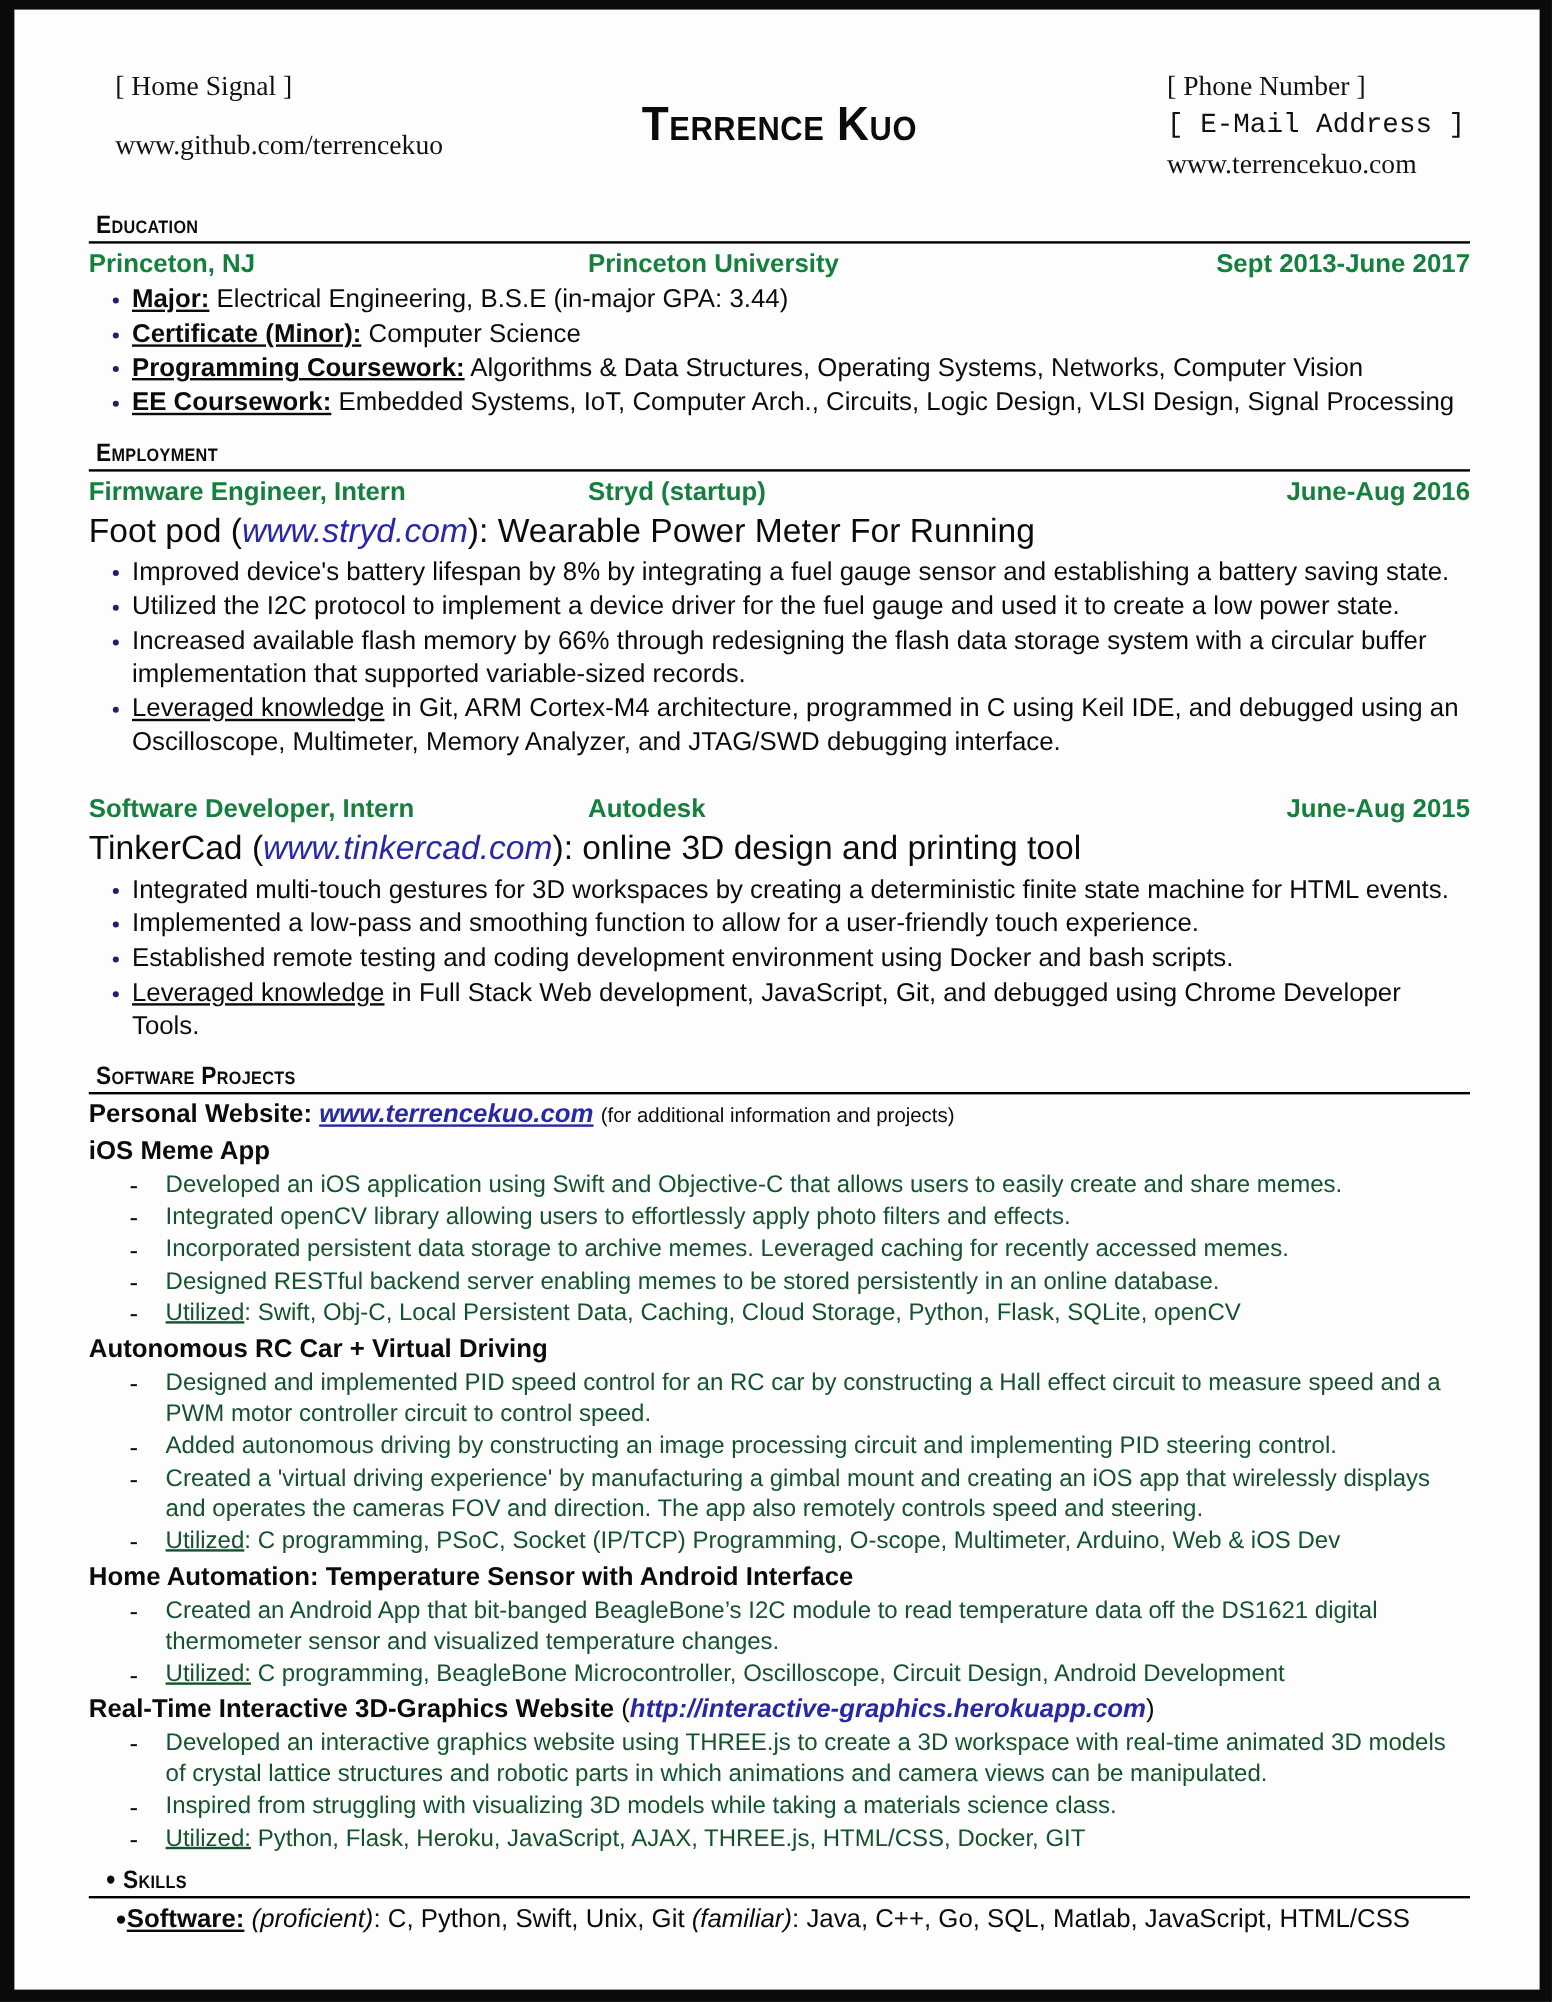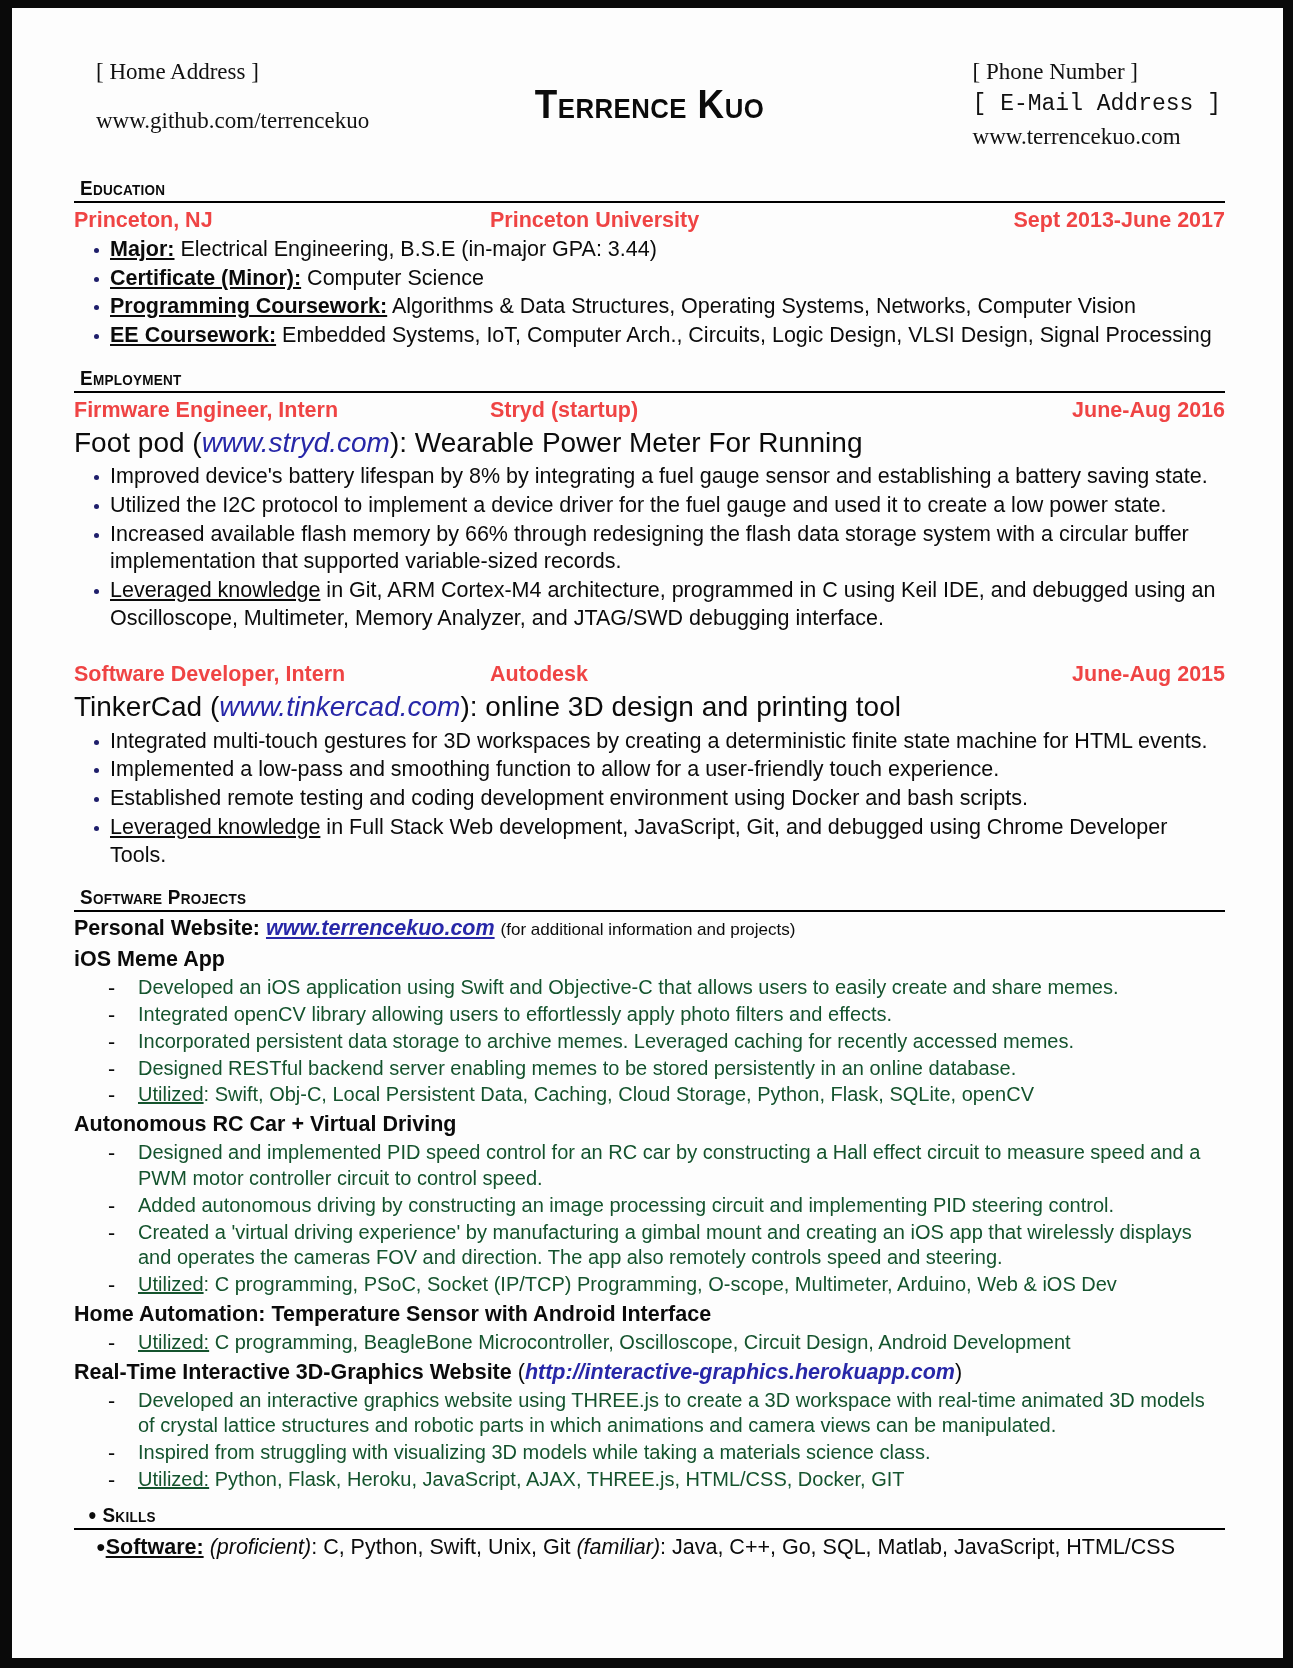--- a/index.html
+++ b/index.html
@@ -90,21 +90,21 @@
     border: none;
     border-top: 2.6px solid #000;
     margin: 1px 0 2px 0;
   }
 
   
   .row3 {
     display: flex;
     font-weight: bold;
     font-size: 21.5px;
-    color: #ef4444;
+    color: #15803d;
     margin-top: 4px;
     line-height: 1.25;
   }
   .row3 .c-left  { flex: 0 0 416px; text-align: left; }
   .row3 .c-mid   { flex: 1 1 auto;  text-align: left; }
   .row3 .c-right { flex: 0 0 300px; text-align: right; }
 
   .sub-line {
     font-size: 28px;
     color: #0b0b0b;
@@ -207,21 +207,21 @@
   .dot-glyph { font-size: 16px; vertical-align: 2px; }
 </style>
 </head>
 <body>
 
 <div class="page-frame">
 <div class="page">
 
   <div class="header">
     <div class="hdr-left">
-      <div>[ Home Address ]</div>
+      <div>[ Home Signal ]</div>
       <div class="hdr-url">www.github.com/terrencekuo</div>
     </div>
     <div class="name">Terrence Kuo</div>
     <div class="hdr-right">
       <div>[ Phone Number ]</div>
       <div class="hdr-line2">[ E-Mail Address ]</div>
       <div class="hdr-url">www.terrencekuo.com</div>
     </div>
   </div>
 
@@ -289,20 +289,21 @@
   <div class="proj-title">Autonomous RC Car + Virtual Driving</div>
   <ul class="dashlist">
     <li><span>Designed and implemented PID speed control for an RC car by constructing a Hall effect circuit to measure speed and a PWM motor controller circuit to control speed.</span></li>
     <li><span>Added autonomous driving by constructing an image processing circuit and implementing PID steering control.</span></li>
     <li><span>Created a 'virtual driving experience' by manufacturing a gimbal mount and creating an iOS app that wirelessly displays and operates the cameras FOV and direction. The app also remotely controls speed and steering.</span></li>
     <li><span class="u">Utilized</span><span>: C programming, PSoC, Socket (IP/TCP) Programming, O-scope, Multimeter, Arduino, Web &amp; iOS Dev</span></li>
   </ul>
 
   <div class="proj-title">Home Automation: Temperature Sensor with Android Interface</div>
   <ul class="dashlist">
+    <li><span>Created an Android App that bit-banged BeagleBone’s I2C module to read temperature data off the DS1621 digital thermometer sensor and visualized temperature changes.</span></li>
     <li><span class="u">Utilized:</span><span> C programming, BeagleBone Microcontroller, Oscilloscope, Circuit Design, Android Development</span></li>
   </ul>
 
   <div class="proj-title"><span>Real-Time Interactive 3D-Graphics Website</span> <span class="plain">(</span><span class="lnk">http://interactive-graphics.herokuapp.com</span><span class="plain">)</span></div>
   <ul class="dashlist">
     <li><span>Developed an interactive graphics website using THREE.js to create a 3D workspace with real-time animated 3D models of crystal lattice structures and robotic parts in which animations and camera views can be manipulated.</span></li>
     <li><span>Inspired from struggling with visualizing 3D models while taking a materials science class.</span></li>
     <li><span class="u">Utilized:</span><span> Python, Flask, Heroku, JavaScript, AJAX, THREE.js, HTML/CSS, Docker, GIT</span></li>
   </ul>
 

